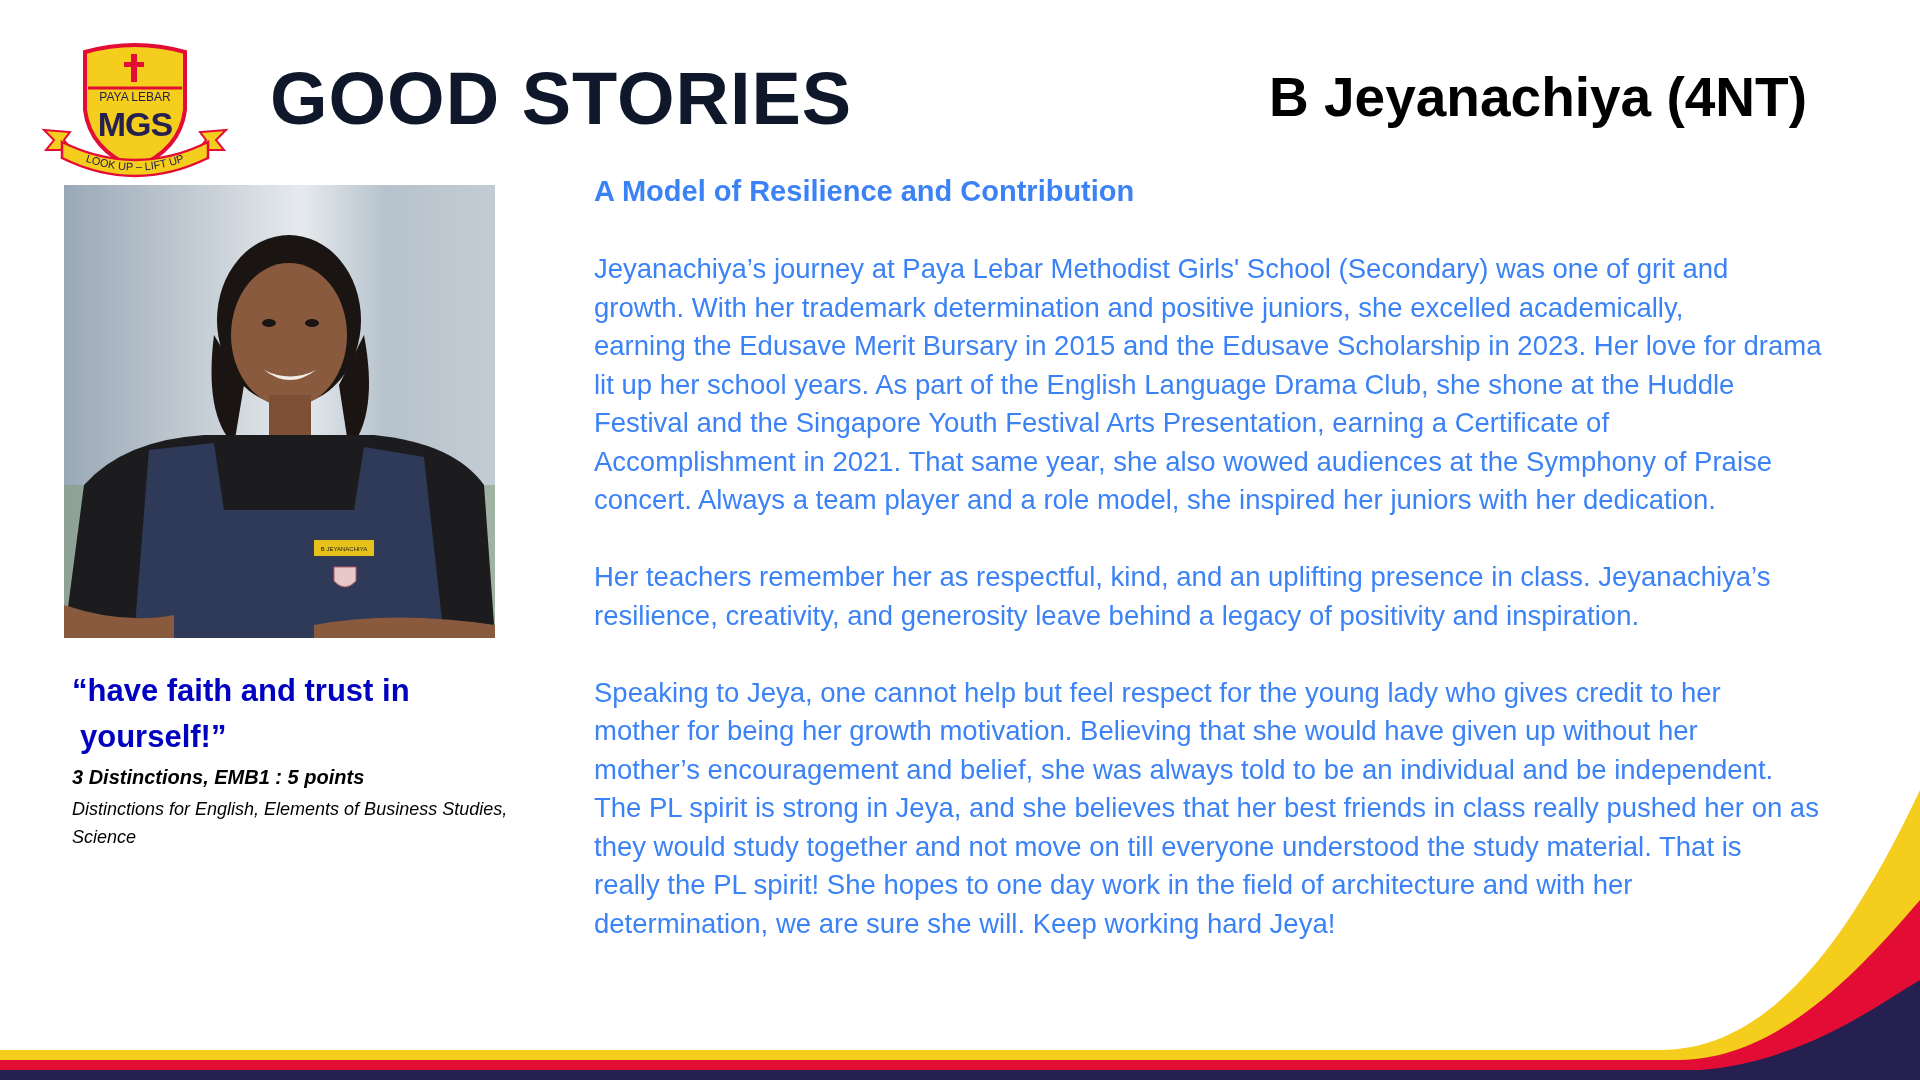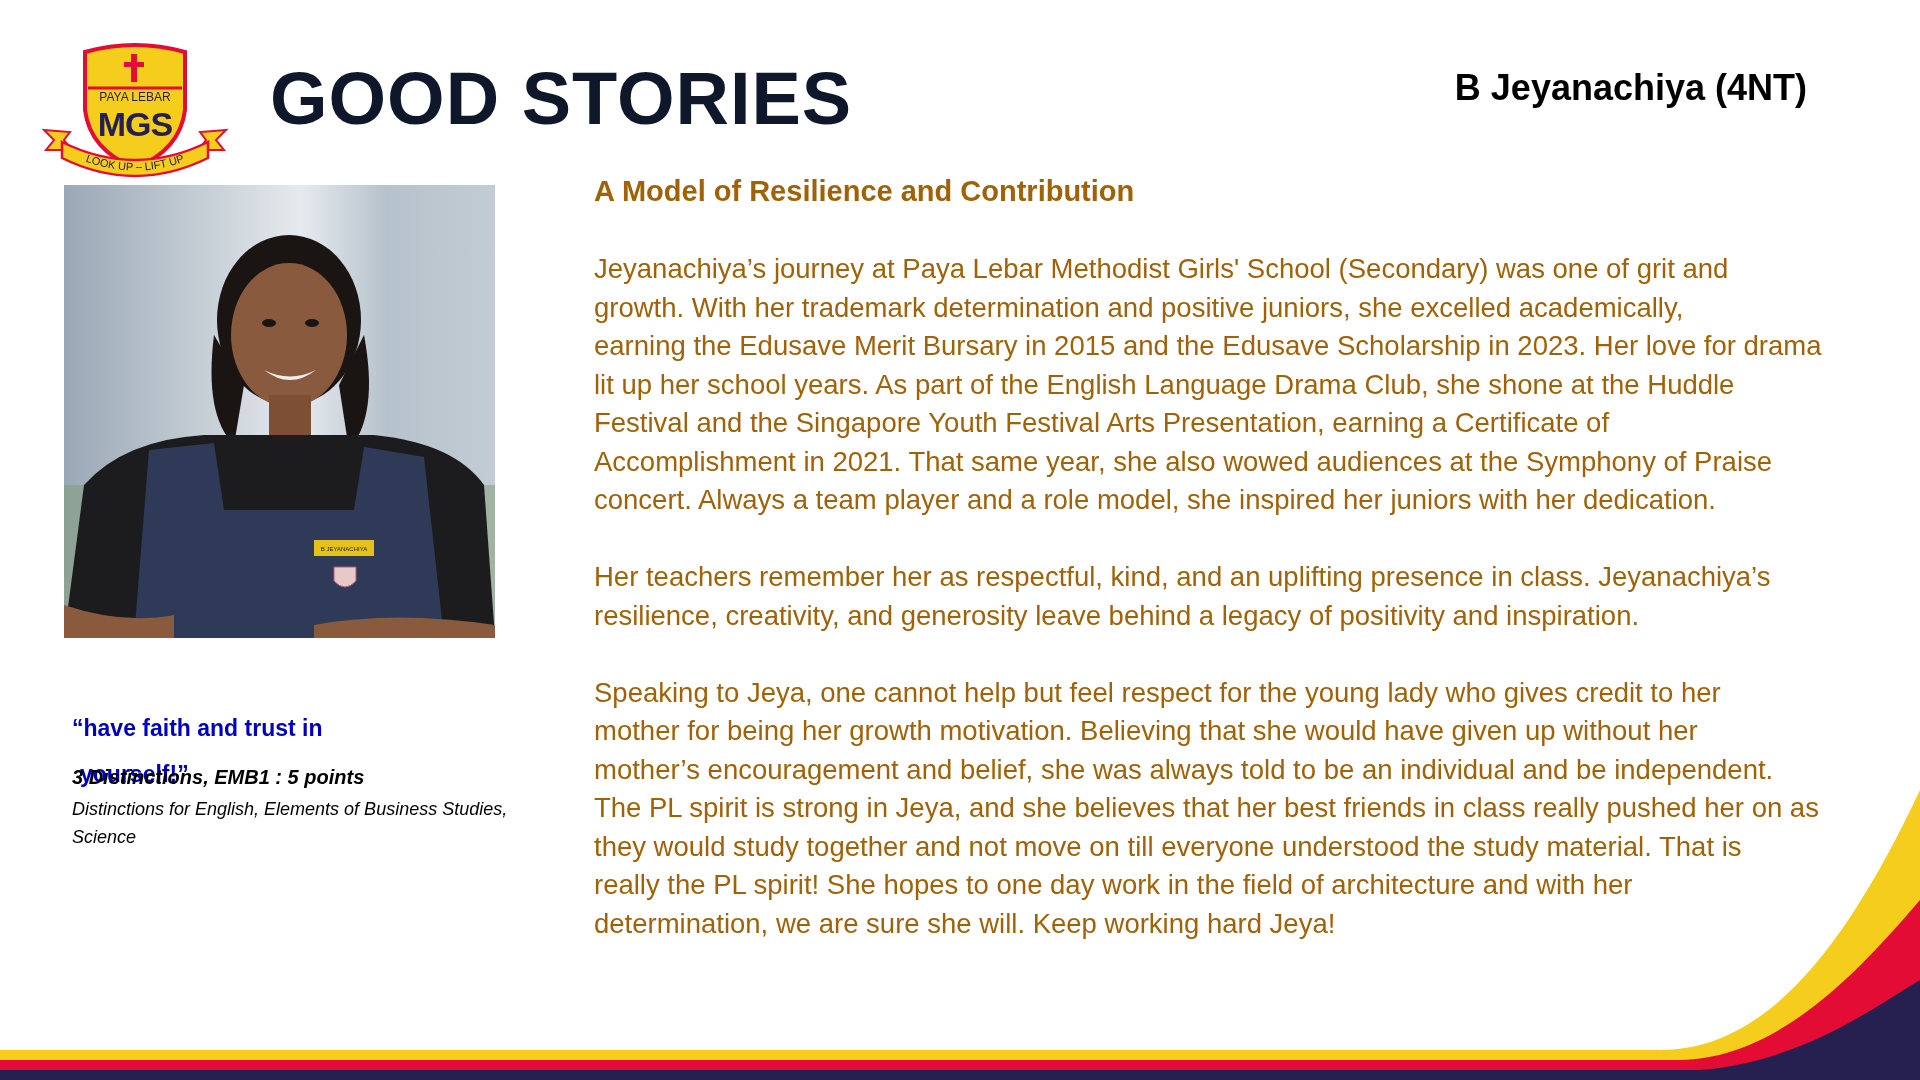--- a/index.html
+++ b/index.html
@@ -10,42 +10,42 @@
     color: #000;
   }
   .logo { position: absolute; left: 40px; top: 40px; width: 190px; height: 140px; }
   .title-main {
     position: absolute; left: 270px; top: 62px;
     font-family: "Liberation Sans", sans-serif; font-weight: bold;
     font-size: 74px; letter-spacing: 1px; line-height: 1;
   }
   .student-name {
     position: absolute; right: 113px; top: 70px;
-    font-weight: bold; font-size: 36px; line-height: 1; color: #000;
+    font-weight: bold; font-size: 55px; line-height: 1; color: #000;
   }
   .photo {
     position: absolute; left: 64px; top: 185px; width: 431px; height: 453px;
     overflow: hidden; background: #b9c3cc;
   }
   .quote {
-    position: absolute; left: 72px; top: 705px; width: 400px;
-    font-weight: bold; font-size: 23px; line-height: 46px;
+    position: absolute; left: 72px; top: 668px; width: 400px;
+    font-weight: bold; font-size: 31px; line-height: 46px;
   }
   .quote .l2 { display: block; padding-left: 8px; }
   .result {
     position: absolute; left: 72px; top: 761px;
     font-weight: bold; font-style: italic; font-size: 20px; line-height: 32px;
   }
   .subjects {
     position: absolute; left: 72px; top: 795px; width: 500px;
     font-weight: normal; font-style: italic; font-size: 18px; line-height: 28px;
   }
   .story {
     position: absolute; left: 594px; top: 170px; width: 1300px;
-    font-size: 27.5px; line-height: 38.5px; color: #a16207;
+    font-size: 27.5px; line-height: 38.5px; color: #3b82f6;
   }
   .story h2 {
     margin: 0 0 38px 0; font-size: 29px; line-height: 42px; font-weight: bold;
   }
   .story p { margin: 0 0 38.5px 0; }
   .story .line { display: block; white-space: nowrap; }
   .deco { position: absolute; left: 0; top: 0; width: 1920px; height: 1080px; pointer-events: none; }
 </style>
 </head>
 <body>

